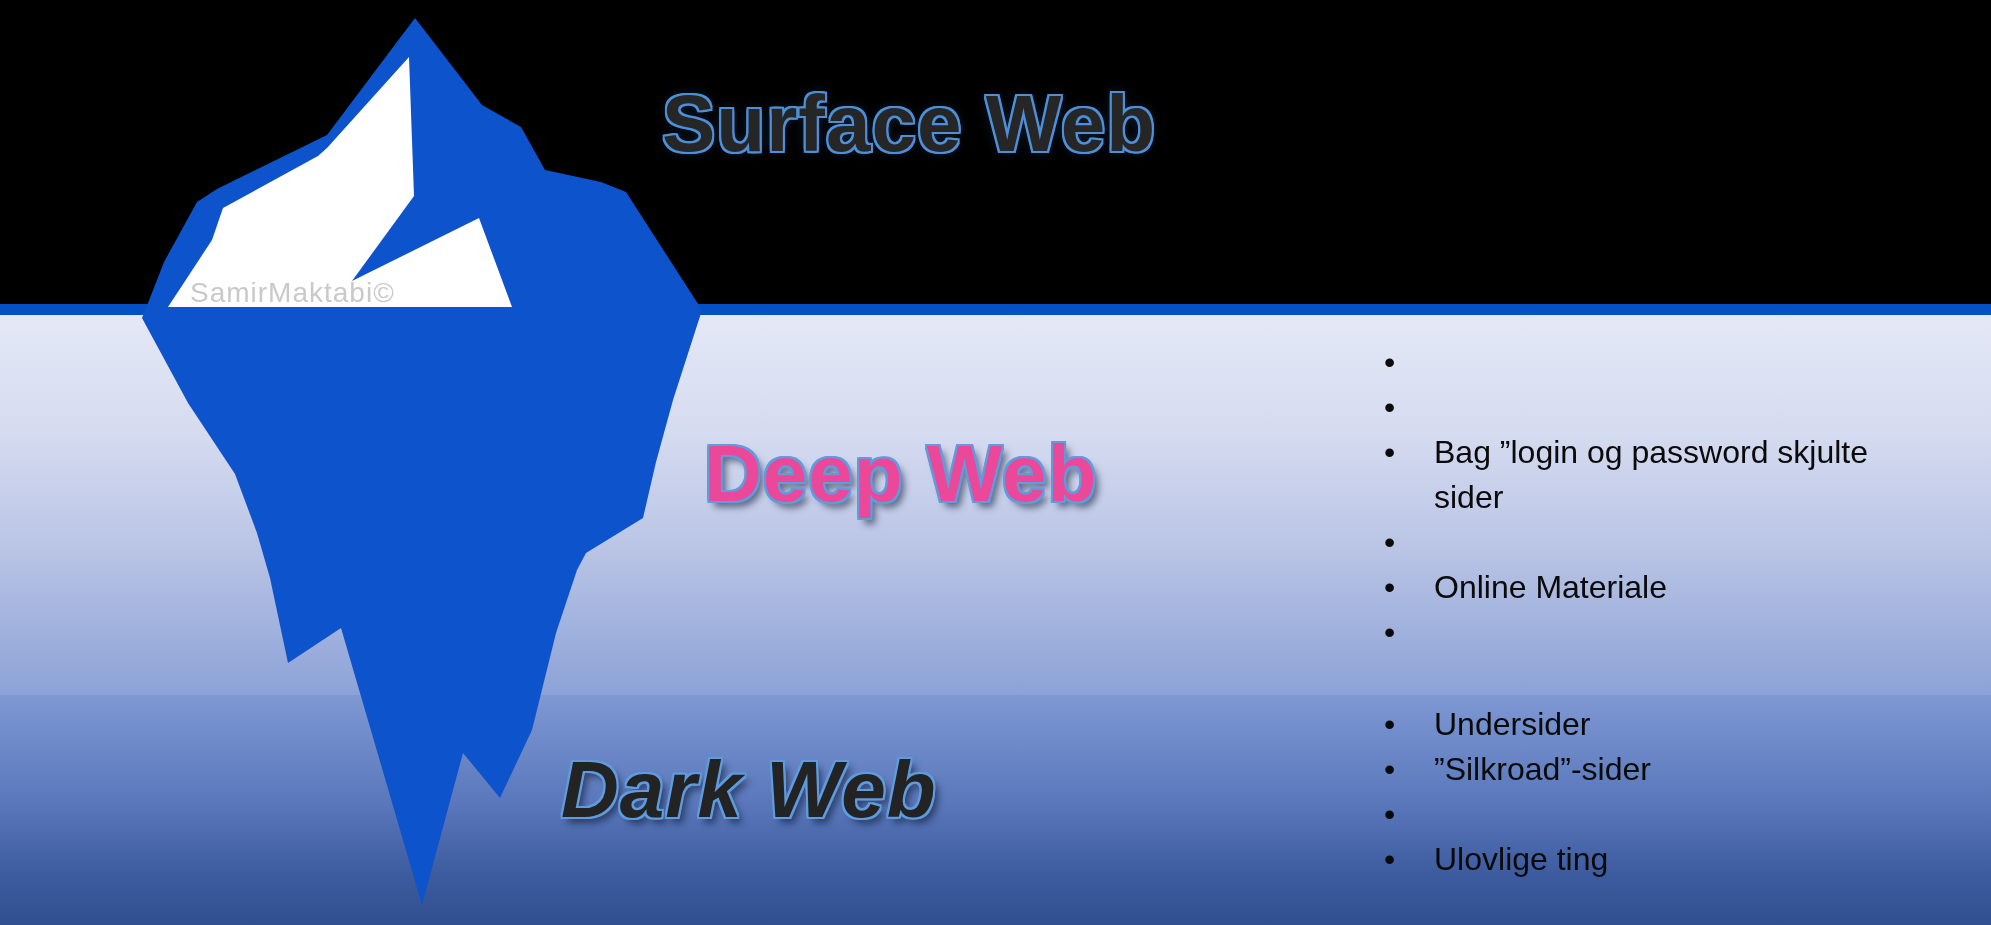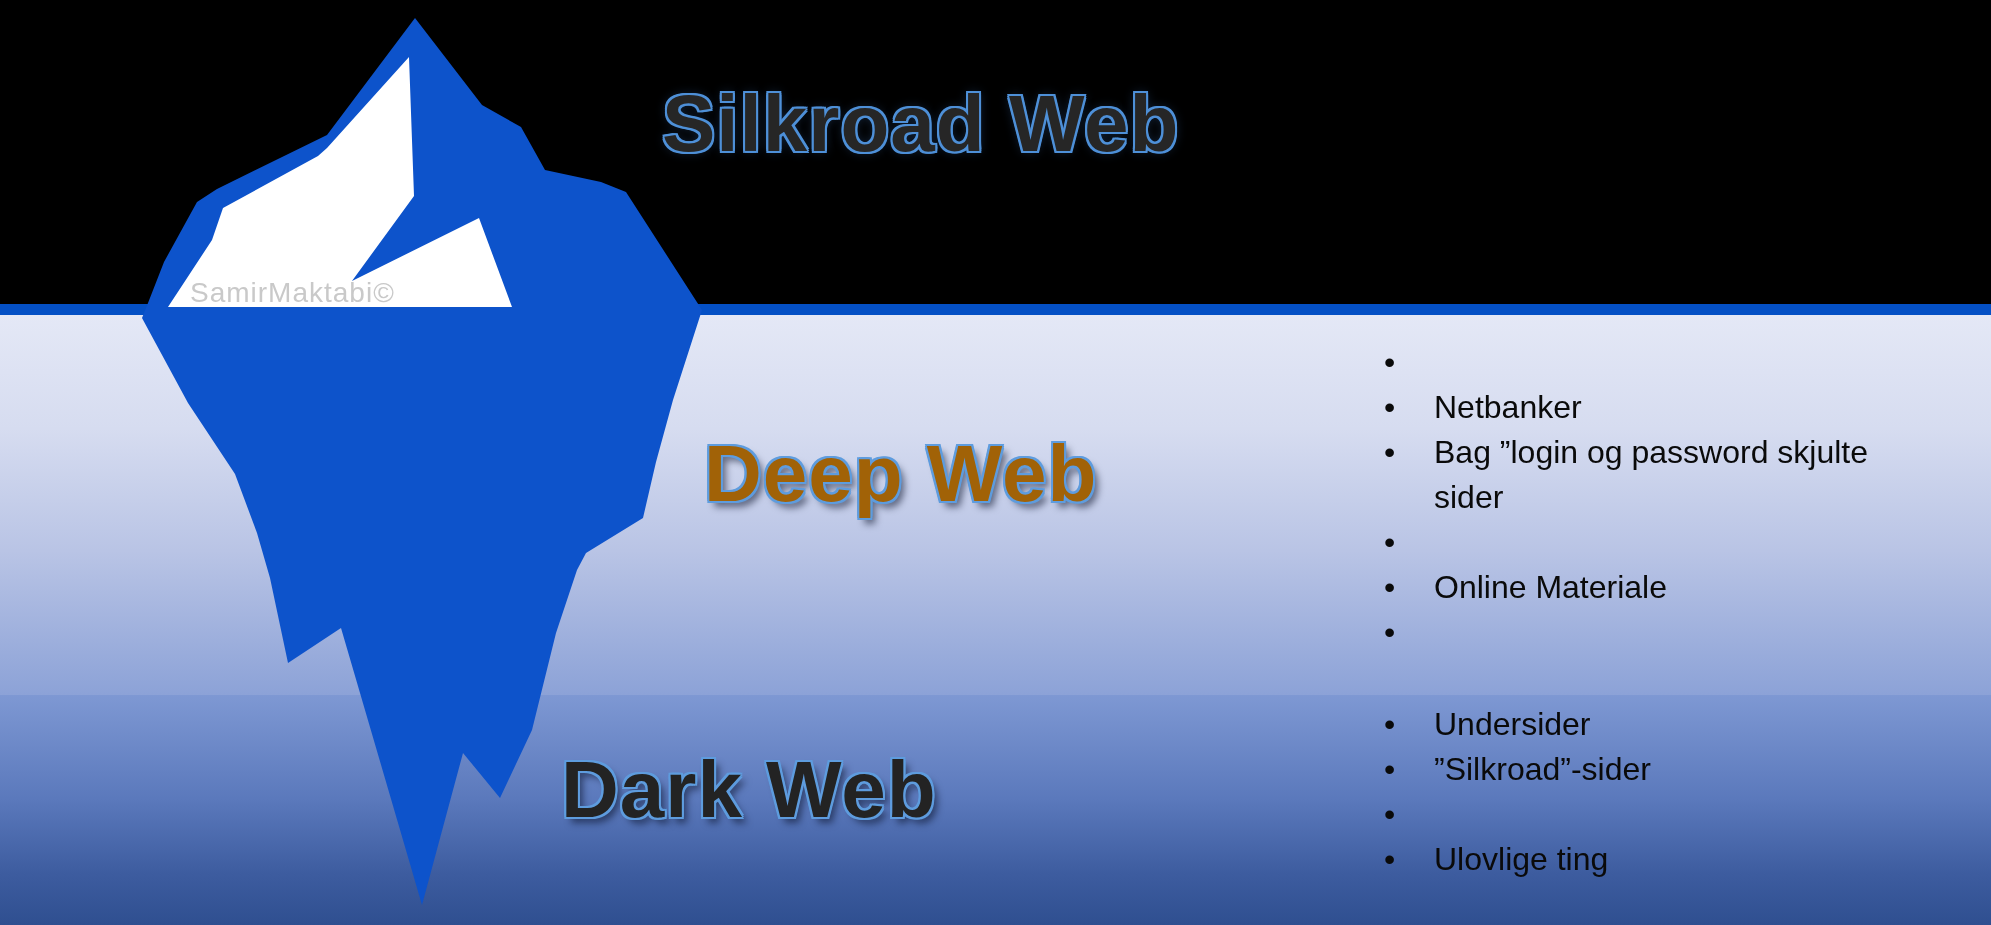--- a/index.html
+++ b/index.html
@@ -20,34 +20,35 @@
   .title{position:absolute;font-weight:bold;white-space:nowrap;line-height:1;letter-spacing:1px;}
   .t-surface{
     left:662px;top:84px;font-size:80px;color:#262626;
     text-shadow:
       -2px -2px 0 #4E90D8, -2px 0 0 #4E90D8, -2px 2px 0 #4E90D8,
        0 -2px 0 #4E90D8,  0 2px 0 #4E90D8,
        2px -2px 0 #4E90D8, 2px 0 0 #4E90D8, 2px 2px 0 #4E90D8,
        0 0 12px rgba(70,130,210,0.35);
   }
   .t-deep{
-    left:704px;top:434px;font-size:80px;color:#a16207;
+    left:704px;top:434px;font-size:80px;color:#ec4899;
     text-shadow:
       -2px -2px 0 #5E9CDE, -2px 0 0 #5E9CDE, -2px 2px 0 #5E9CDE,
        0 -2px 0 #5E9CDE,  0 2px 0 #5E9CDE,
        2px -2px 0 #5E9CDE, 2px 0 0 #5E9CDE, 2px 2px 0 #5E9CDE,
        5px 6px 7px rgba(10,16,40,0.55);
   }
   .t-dark{
     left:561px;top:750px;font-size:80px;color:#232323;
     text-shadow:
       -2px -2px 0 #5E9CDE, -2px 0 0 #5E9CDE, -2px 2px 0 #5E9CDE,
        0 -2px 0 #5E9CDE,  0 2px 0 #5E9CDE,
        2px -2px 0 #5E9CDE, 2px 0 0 #5E9CDE, 2px 2px 0 #5E9CDE,
        5px 6px 7px rgba(10,16,40,0.55);
+    font-style: italic;
   }
   
   .blist{position:absolute;left:1378px;margin:0;padding:0;list-style:none;
     width:505px;color:#0A0A0A;font-size:32px;line-height:45px;}
   .blist li{display:flex;}
   .blist .blt{flex:0 0 50px;padding-left:6px;}
   .blist .txt{flex:1 1 auto;}
   #deep-list{top:340px;}
   #dark-list{top:702px;}
   
@@ -68,31 +69,30 @@
     <polygon fill="#0D53CB" points="415,18 482,105 521,127 545,170 601,182 626,192 702,310
               673,400 656,462 643,518 586,553 577,570 556,633 532,730
               500,798 463,753 422,905 341,628 288,663 270,578 257,533
               235,474 188,403 142,318 148,303 164,262 197,202 217,189 327,135"></polygon>
     <polygon fill="#FFFFFF" points="409,57 414,196 352,281 479,218 512,307 168,307
               212,240 223,208 318,156 327,148"></polygon>
   </svg>
 
   <div class="watermark">SamirMaktabi©</div>
 
-  <div class="title t-surface">Silkroad Web</div>
+  <div class="title t-surface">Surface Web</div>
   <div class="title t-deep">Deep Web</div>
   <div class="title t-dark">Dark Web</div>
 
   <ul class="blist" id="deep-list">
     <li>
       <span class="blt">•</span>
     </li>
     <li>
       <span class="blt">•</span>
-      <span class="txt">Netbanker</span>
     </li>
     <li>
       <span class="blt">•</span>
       <span class="txt">Bag ”login og password skjulte sider</span>
     </li>
     <li>
       <span class="blt">•</span>
     </li>
     <li>
       <span class="blt">•</span>

